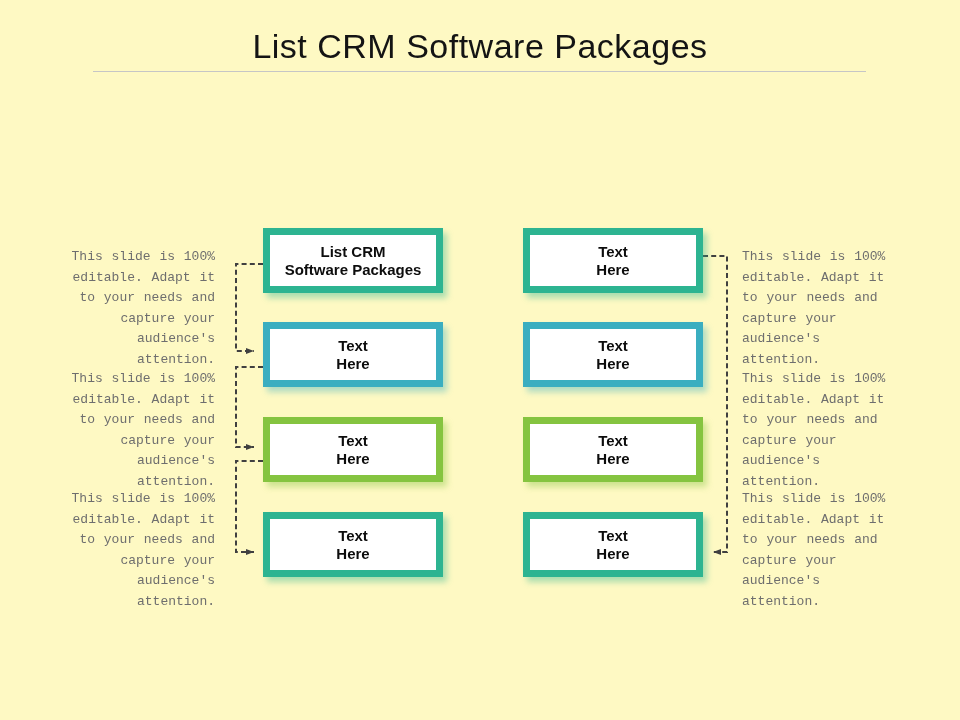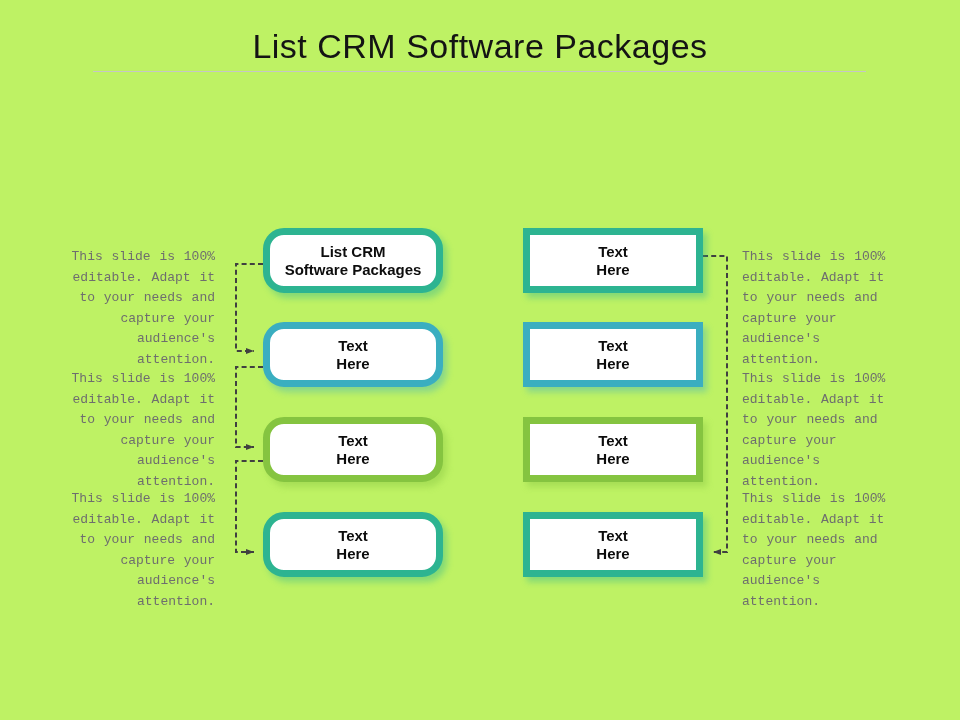--- a/index.html
+++ b/index.html
@@ -1,19 +1,19 @@
 <!DOCTYPE html>
 <html><head>
 <meta charset="utf-8">
 <style>
   html,body{margin:0;padding:0;background:#e8e8e8;}
   .slide{
     position:relative;
     width:960px;height:720px;
-    background:#bef264;
+    background:#fef9c3;
     overflow:hidden;
     font-family:"Liberation Sans","DejaVu Sans",sans-serif;
   }
   .slide-title{
     position:absolute;top:26px;left:0;width:960px;
     text-align:center;
     font-size:34px;line-height:40px;
     color:#141414;
     letter-spacing:0.5px;
   }
@@ -29,21 +29,21 @@
     background:#ffffff;
     display:flex;align-items:center;justify-content:center;
   }
   .node .box-label{
     white-space:pre-line;
     text-align:center;
     font-weight:bold;
     font-size:15px;line-height:18px;
     color:#0d0d0d;
   }
-  .col-left{left:263px;border-radius:21px;}
+  .col-left{left:263px;}
   .col-right{left:523px;}
   .row-1{top:228px;}
   .row-2{top:322px;}
   .row-3{top:417px;}
   .row-4{top:512px;}
   .c-teal{border:7px solid #2db491;box-shadow:4px 5px 6px rgba(45,180,145,0.40);}
   .c-blue{border:7px solid #3aaec0;box-shadow:4px 5px 6px rgba(58,174,192,0.40);}
   .c-lime{border:7px solid #85c440;box-shadow:4px 5px 6px rgba(133,196,64,0.40);}
   .note{
     position:absolute;

